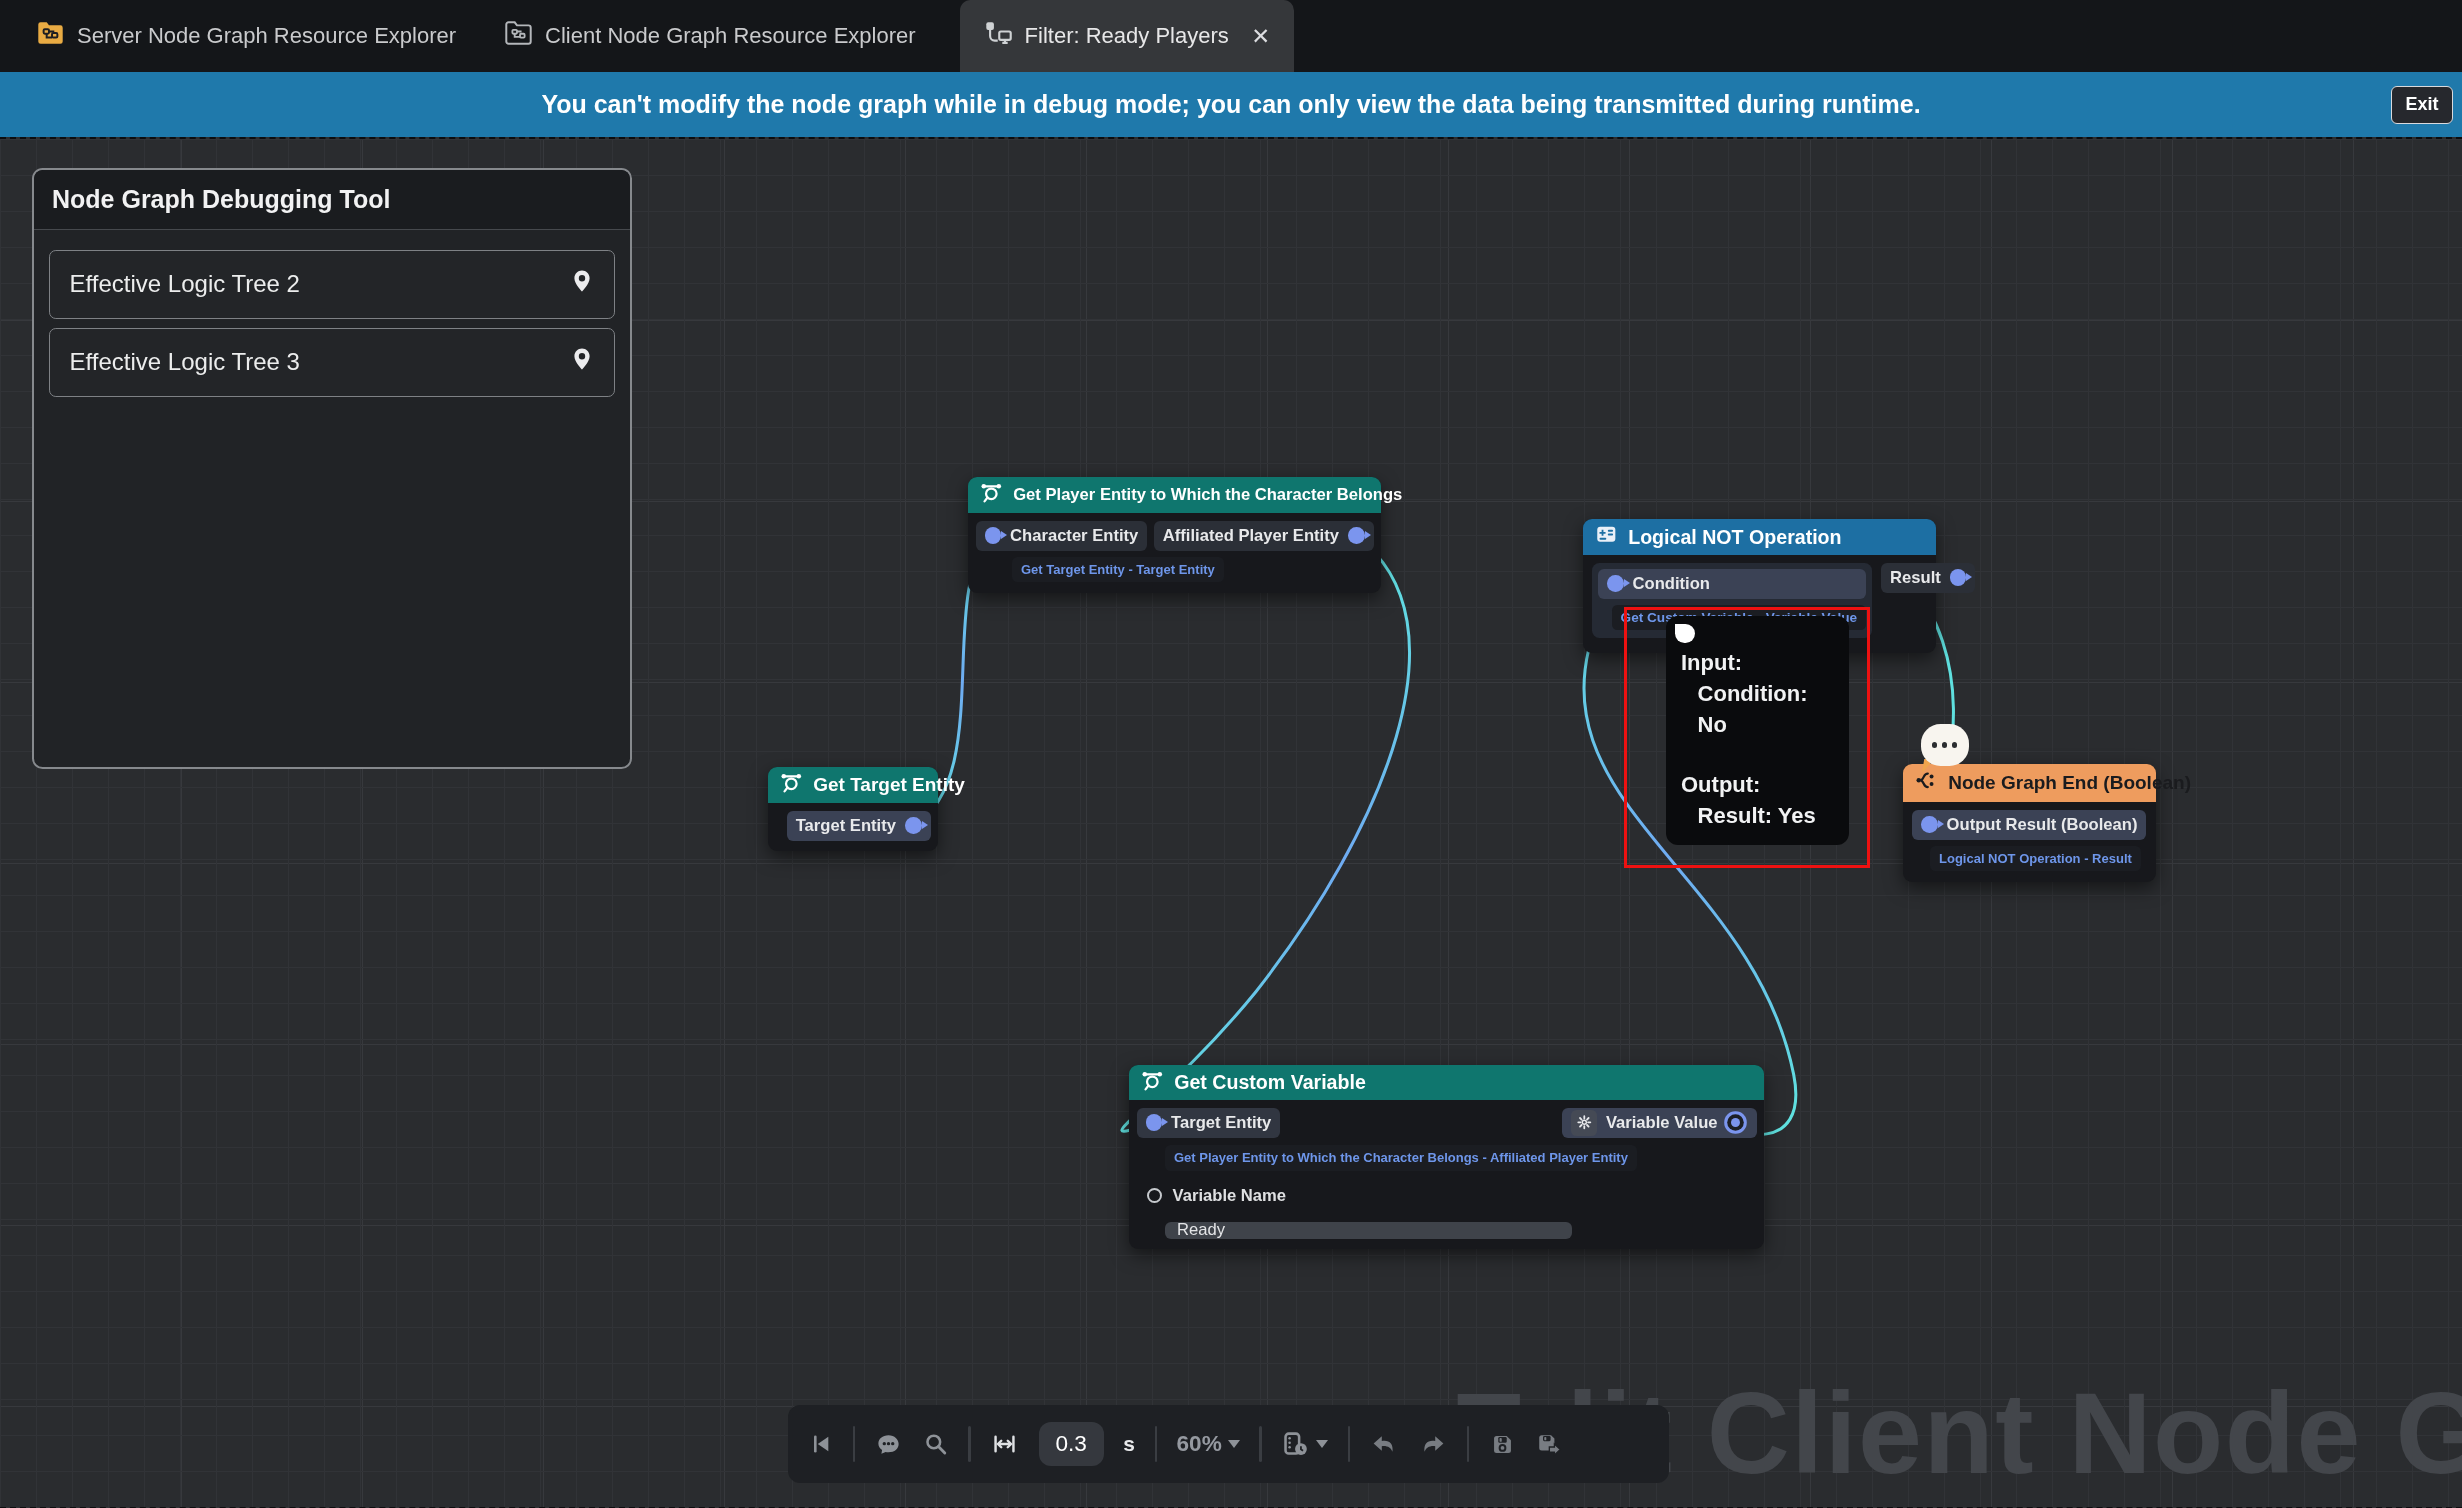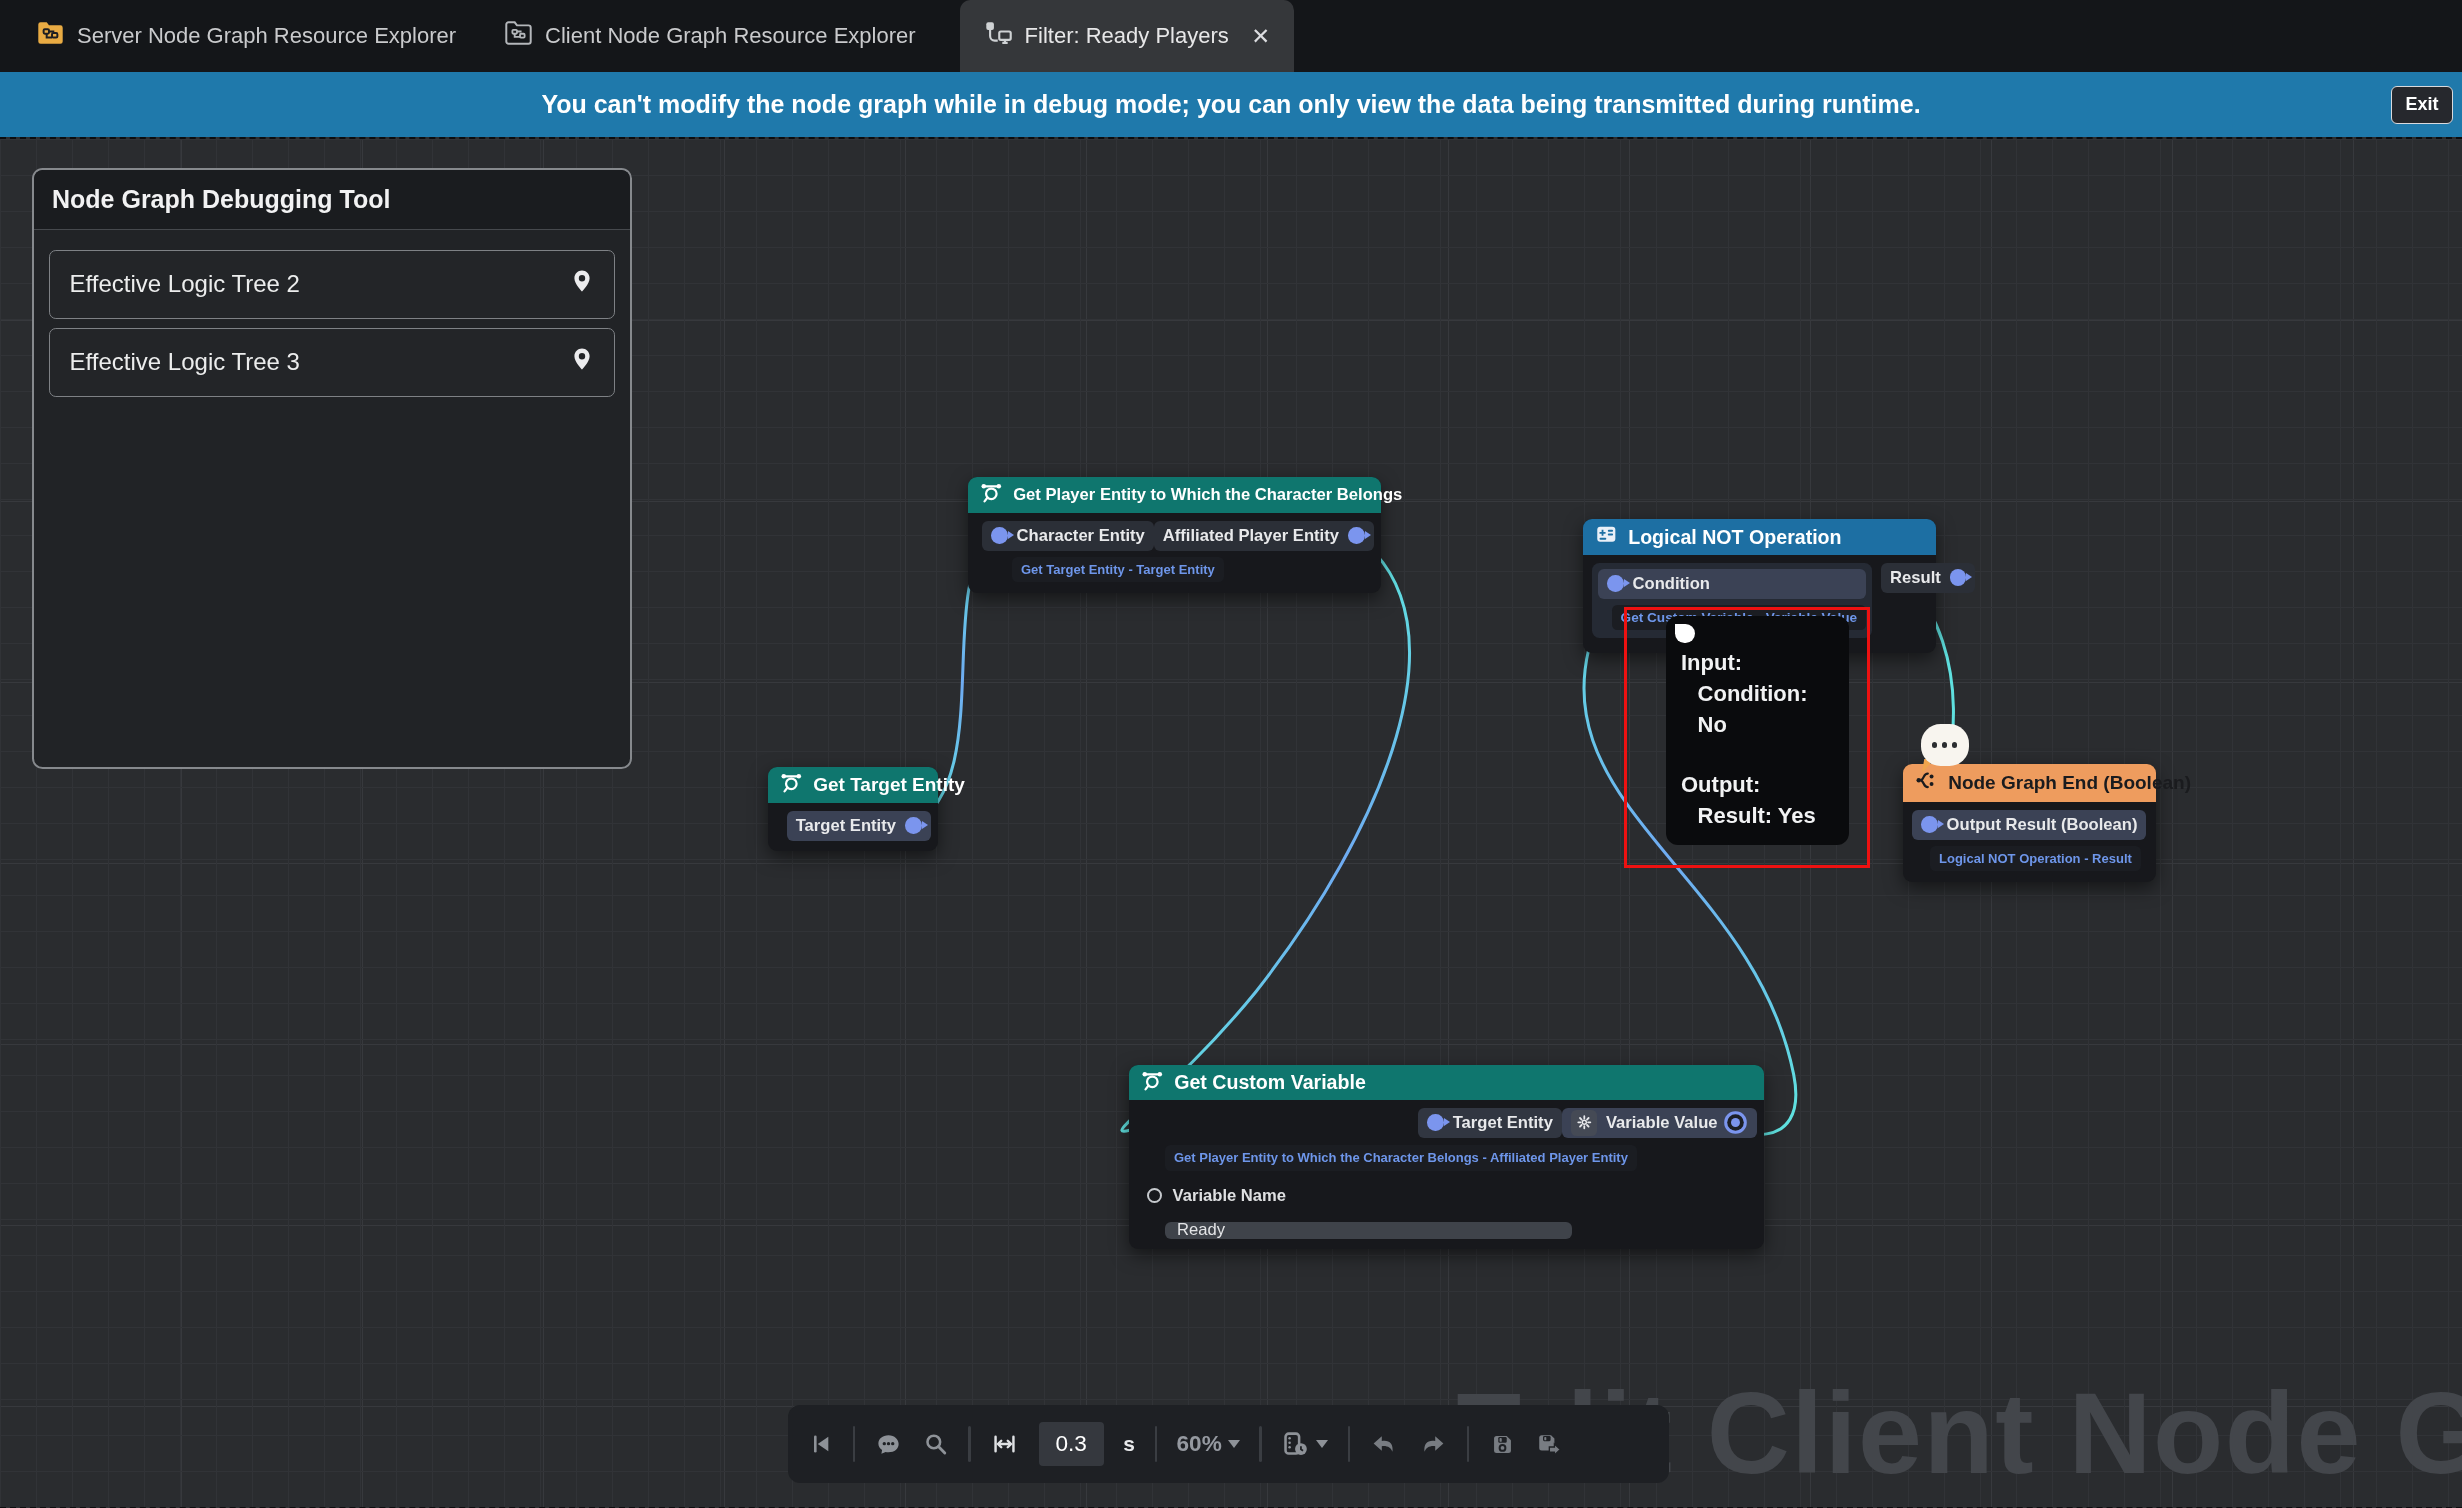--- a/index.html
+++ b/index.html
@@ -49,21 +49,21 @@
     white-space:nowrap; width:max-content; }
   .prow.mid { background:#313641; }
   .prow.hl  { background:#3b4255; }
   .chip { width:max-content; background:#1b1d22; color:#6e96ea; font-size:13px; font-weight:600;
     padding:5.3px 9px; border-radius:5.3px; white-space:nowrap; }
   .port { width:16.6px; height:16.6px; border-radius:50%; background:#7b95ee; position:relative; flex:none; }
   .port::after { content:""; position:absolute; right:-6px; top:3.8px;
     border-left:6.8px solid #7b95ee; border-top:4.5px solid transparent; border-bottom:4.5px solid transparent; }
   .ring { width:9px; height:9px; border-radius:50%; background:#7b95ee; flex:none; margin:0 7.5px 0 4.5px;
     box-shadow:0 0 0 3.8px #1c1f26, 0 0 0 6.8px #7b95ee; }
-  .dual { display:flex; justify-content:flex-end; align-items:center; padding:0 7.5px; }
+  .dual { display:flex; justify-content:space-between; align-items:center; padding:0 7.5px; }
   .gearbox { width:26px; height:26px; border-radius:5.3px; background:#454a55;
     display:flex; align-items:center; justify-content:center; flex:none; }
 
   #node-get-target-entity { left:768px; top:628px; width:170px; }
   #node-get-target-entity .nhead { font-size:19px; }
   #node-get-target-entity .prow { margin:0 7.5px 0 auto; }
 
   #node-get-player-entity { left:968px; top:338px; width:413px; }
   #node-get-player-entity .nhead { font-size:16.6px; }
   #node-get-player-entity .chip { margin:6px 0 0 44px; }
@@ -119,21 +119,21 @@
     color:#eceded; font-size:24px; }
   .tree-item.active { background:#55575c; }
 
   
   .toolbar { position:absolute; left:788px; top:1266px; width:881px; height:78px; z-index:6;
     background:#1e2024; border-radius:12px; display:flex; align-items:center; gap:19.6px; padding:0 19.6px; }
   .tdiv { width:2.3px; height:36px; background:#3a3d42; border-radius:1.5px; flex:none; }
   .tbtn { display:flex; align-items:center; justify-content:center; flex:none; }
   .caret { width:0; height:0; border:6.8px solid transparent; border-top:8.3px solid #8e9298;
     margin-left:6px; margin-top:6px; }
-  .speedbox { width:65px; height:44px; background:#35383e; border-radius:4px; color:#fff;
+  .speedbox { width:65px; height:44px; background:#35383e; border-radius:12px; color:#fff;
     font-size:22.6px; display:flex; align-items:center; justify-content:center; }
   .unit { color:#e8e9eb; font-size:21px; font-weight:600; }
   .zoomlabel { color:#9599a0; font-size:22.6px; font-weight:600; display:flex; align-items:center; }
 </style>
 </head>
 <body>
 
 <div class="tabbar">
   <div class="tab">
     <span>

